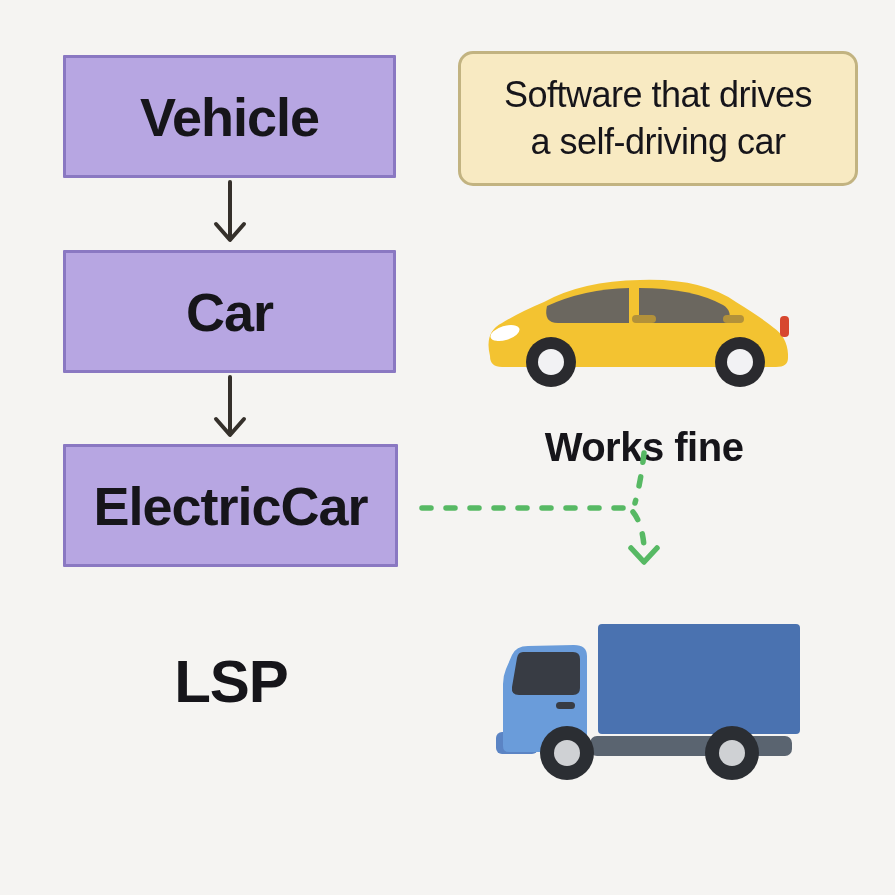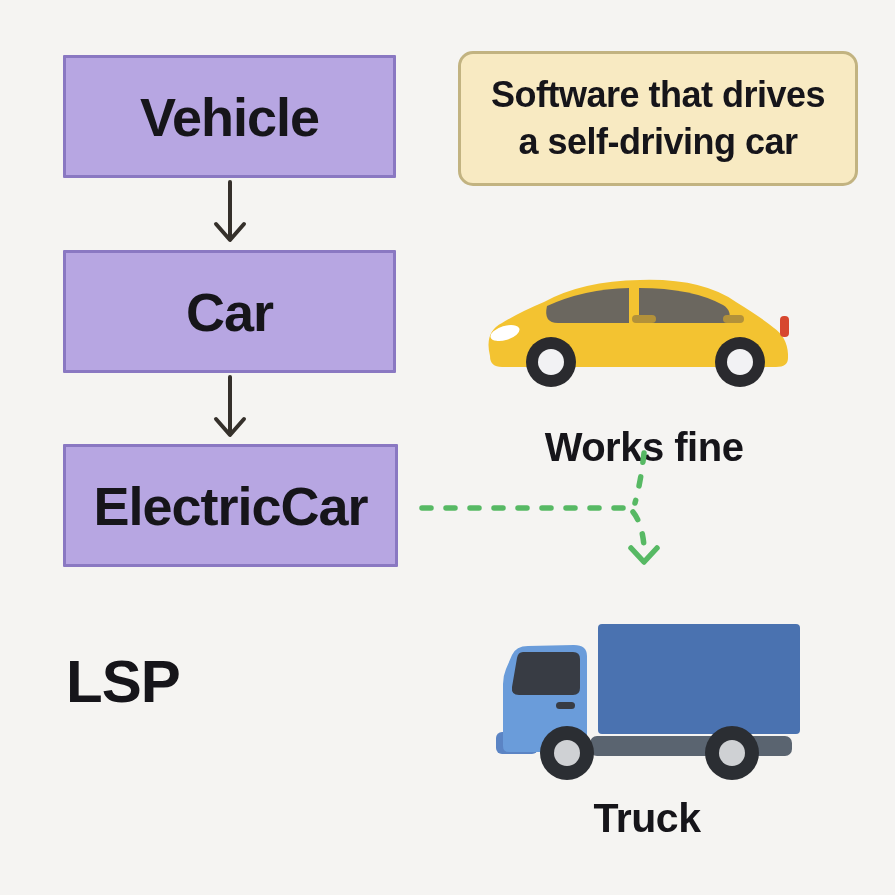--- a/index.html
+++ b/index.html
@@ -49,21 +49,21 @@
     width: 400px;
     height: 135px;
     background: var(--note_fill, #f8eac2);
     border: 3px solid var(--note_border, #c2b381);
     border-radius: 15px;
     display: flex;
     flex-direction: column;
     align-items: center;
     justify-content: center;
     font-size: 36px;
-    font-weight: 700;
+    font-weight: 400;
     letter-spacing: -0.5px;
     line-height: 1.28;
     color: var(--text, #16151a);
     text-align: center;
   }
 
   .caption {
     position: absolute;
     width: 320px;
     text-align: center;
@@ -73,21 +73,21 @@
   }
   .caption-works-fine { left: 484px; top: 425px; font-size: 40px; }
   .caption-breaks     { left: 486px; top: 566px; font-size: 41px; }
   .caption-truck      { left: 487px; top: 795px; font-size: 41px; }
 
   .footer-text {
     position: absolute;
     left: 66px;
     top: 646px;
     width: 330px;
-    text-align: left;
+    text-align: center;
     font-size: 60px;
     font-weight: 700;
     letter-spacing: -1px;
     line-height: 1.2;
     color: var(--text, #16151a);
   }
 
   .icon-svg { position: absolute; }
   .car-icon { left: 480px; top: 260px; width: 320px; height: 140px; }
   .truck-icon { left: 495px; top: 620px; width: 330px; height: 165px; }
@@ -106,21 +106,20 @@
   <div class="class-box box-electriccar">
     <span>ElectricCar</span>
   </div>
 
   <div class="note-box">
     <span>Software that drives</span>
     <span>a self-driving car</span>
   </div>
 
   <div class="caption caption-works-fine">Works fine</div>
-  <div class="caption caption-truck">Truck</div>
 
   <div class="footer-text">
     <div>LSP</div>
   </div>
 
   <svg class="icon-svg car-icon" viewBox="0 0 320 140">
     <path d="M10,96 Q4,72 22,63 Q40,52 64,42 Q102,21 160,20 Q222,18 256,42 Q282,58 294,68 Q307,77 308,94 L308,98 Q308,107 296,107 L22,107 Q10,107 10,96 Z" style="fill:var(--car_body)"></path>
     <path d="M67,46 Q104,29 149,28 L149,63 L78,63 Q63,63 67,46 Z" style="fill:var(--car_window)"></path>
     <path d="M159,28 Q212,28 243,45 Q253,51 248,63 L159,63 Z" style="fill:var(--car_window)"></path>
     <ellipse cx="25" cy="73" rx="15" ry="7" transform="rotate(-17 25 73)" style="fill:var(--car_headlight)"></ellipse>

